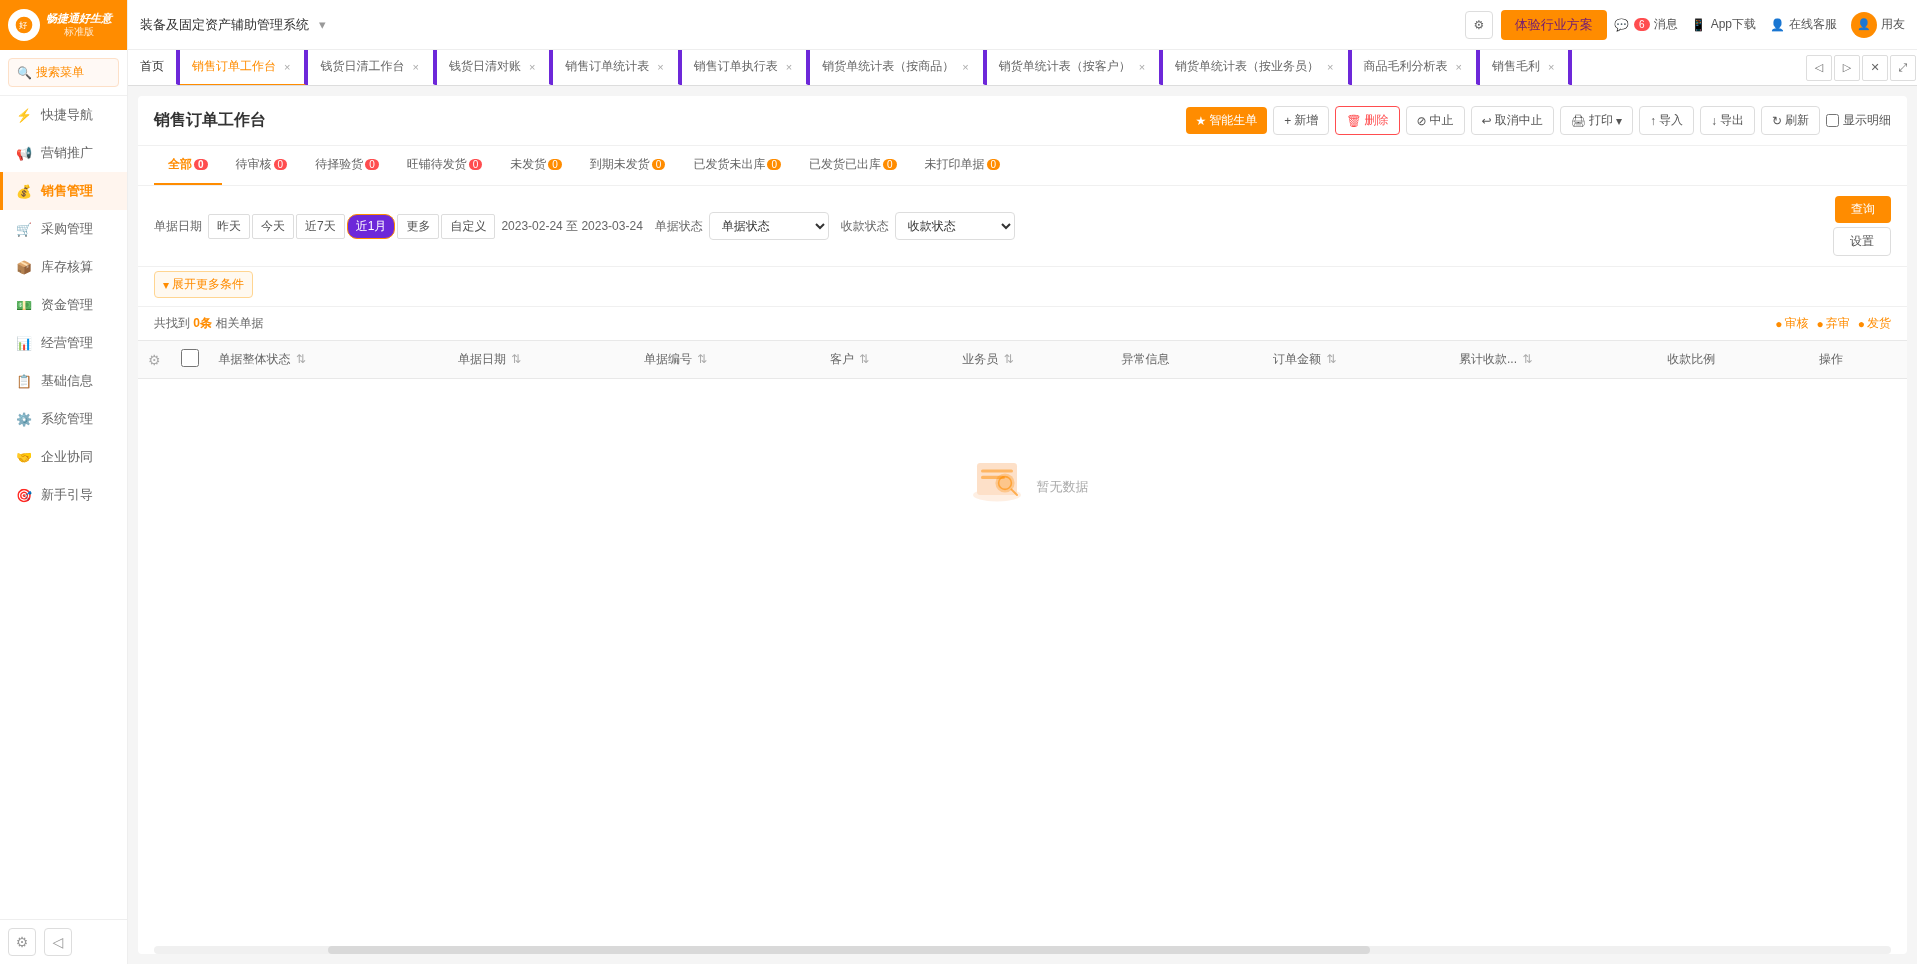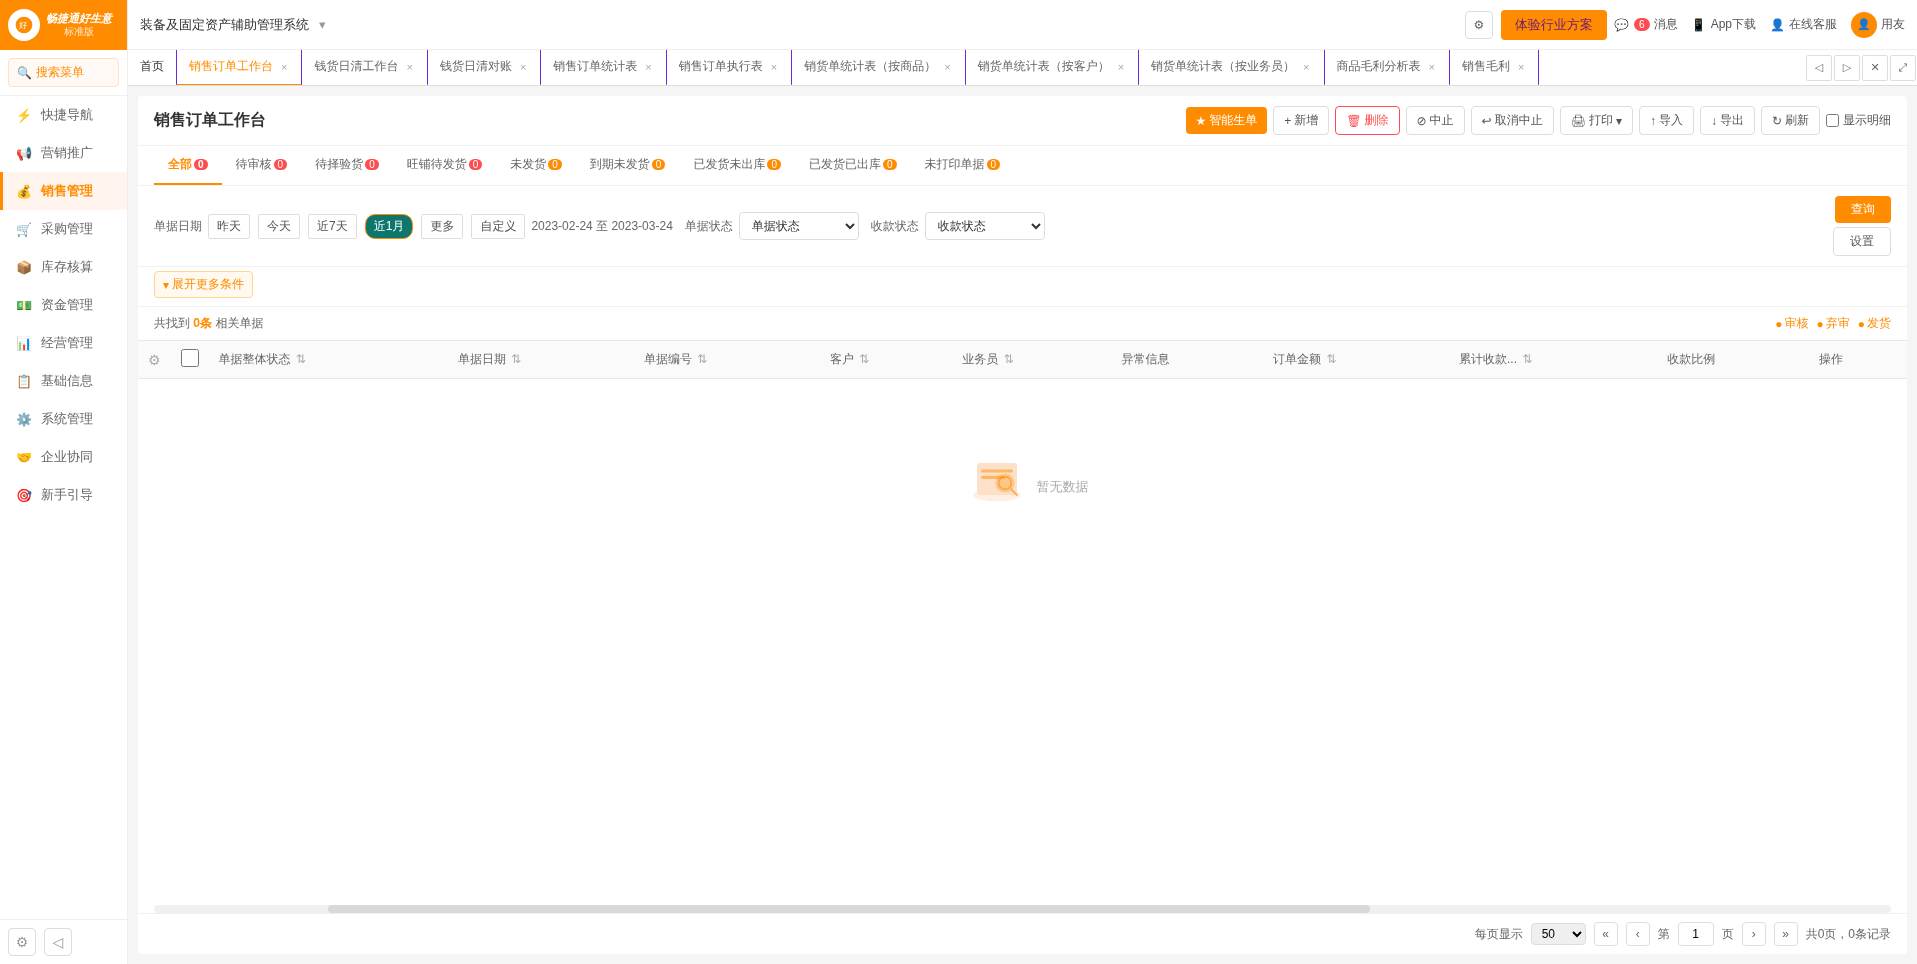--- a/index.html
+++ b/index.html
@@ -30,21 +30,21 @@
     .topbar-dropdown-icon { color: #999; cursor: pointer; }
     .topbar-gear { width: 28px; height: 28px; border: 1px solid #ddd; border-radius: 4px; display: flex; align-items: center; justify-content: center; cursor: pointer; color: #666; }
     .topbar-industry-btn { background: #ff8c00; color: #701a75; border: none; border-radius: 4px; padding: 6px 14px; font-size: 13px; cursor: pointer; white-space: nowrap; }
     .topbar-right { display: flex; align-items: center; gap: 14px; margin-left: auto; }
     .topbar-right-item { display: flex; align-items: center; gap: 4px; cursor: pointer; color: #555; font-size: 12px; }
     .topbar-badge { background: #ff4d4f; color: #fff; border-radius: 10px; padding: 1px 5px; font-size: 10px; min-width: 16px; text-align: center; }
     .topbar-avatar { width: 26px; height: 26px; background: #ff8c00; border-radius: 50%; display: flex; align-items: center; justify-content: center; color: #fff; font-size: 11px; }
 
     
     .tabbar { background: #fff; border-bottom: 1px solid #ddd; display: flex; align-items: center; height: 36px; overflow: hidden; }
-    .tab-item { padding: 0 12px; height: 36px; display: flex; align-items: center; gap: 4px; cursor: pointer; font-size: 12px; color: #666; border-right: 1px solid #6d28d9; white-space: nowrap; border-bottom: 2px solid transparent; }
+    .tab-item { padding: 0 12px; height: 36px; display: flex; align-items: center; gap: 4px; cursor: pointer; font-size: 12px; color: #666; border-right: 4px solid #6d28d9; white-space: nowrap; border-bottom: 2px solid transparent; }
     .tab-item.active { color: #ff8c00; border-bottom: 2px solid #ff8c00; background: #fff; }
     .tab-item.home { color: #333; }
     .tab-close { color: #aaa; font-size: 11px; margin-left: 2px; padding: 1px 2px; border-radius: 2px; }
     .tab-nav-btns { display: flex; align-items: center; margin-left: auto; }
     .tab-nav-btn { width: 26px; height: 26px; display: flex; align-items: center; justify-content: center; cursor: pointer; color: #666; border: 1px solid #ddd; margin: 0 1px; border-radius: 2px; font-size: 11px; }
 
     
     .page-content { flex: 1; background: #f5f5f5; padding: 0; overflow: hidden; display: flex; flex-direction: column; }
 
     
@@ -63,23 +63,23 @@
     .sub-tabs { display: flex; align-items: center; padding: 0 16px; border-bottom: 1px solid #f0f0f0; background: #fff; gap: 0; }
     .sub-tab { padding: 10px 14px; font-size: 12px; color: #666; cursor: pointer; border-bottom: 2px solid transparent; white-space: nowrap; }
     .sub-tab.active { color: #ff8c00; border-bottom-color: #ff8c00; font-weight: bold; }
     .sub-tab-badge { background: #ff4d4f; color: #fff; border-radius: 10px; font-size: 10px; padding: 0 4px; margin-left: 2px; }
     .sub-tab-badge.orange { background: #ff8c00; }
 
     
     .filter-row { padding: 10px 16px; display: flex; align-items: center; gap: 12px; flex-wrap: wrap; border-bottom: 1px solid #f0f0f0; }
     .filter-group { display: flex; align-items: center; gap: 6px; }
     .filter-label { color: #666; font-size: 12px; white-space: nowrap; }
-    .filter-date-btns { display: flex; align-items: center; gap: 8px; }
+    .filter-date-btns { display: flex; align-items: center; gap: 2px; }
     .filter-date-btn { padding: 3px 8px; border: 1px solid #ddd; border-radius: 2px; background: #fff; color: #555; font-size: 12px; cursor: pointer; }
-    .filter-date-btn.active { background: #0f766e; color: #fff; border-color: #ff8c00; border-radius: 10px; }
+    .filter-date-btn.active { background: #6d28d9; color: #fff; border-color: #ff8c00; border-radius: 10px; }
     .filter-date-range { color: #666; font-size: 12px; }
     .filter-select { border: 1px solid #ddd; border-radius: 4px; padding: 4px 8px; font-size: 12px; color: #333; background: #fff; cursor: pointer; min-width: 120px; height: 28px; }
     .filter-actions { margin-left: auto; display: flex; flex-direction: column; gap: 4px; align-items: flex-end; }
     .btn-query { background: #ff8c00; color: #fff; border: none; border-radius: 4px; padding: 5px 16px; font-size: 12px; cursor: pointer; }
     .btn-setting { background: #fff; border: 1px solid #ddd; color: #555; border-radius: 4px; padding: 5px 16px; font-size: 12px; cursor: pointer; }
     .expand-btn { display: flex; align-items: center; gap: 3px; color: #ff8c00; font-size: 12px; cursor: pointer; padding: 4px 8px; border: 1px solid #ffd591; border-radius: 4px; background: #fff9f0; width: fit-content; }
 
     
     .table-toolbar { padding: 8px 16px; display: flex; align-items: center; justify-content: space-between; text-align: center; }
     .table-toolbar-left { font-size: 12px; color: #666; }
@@ -459,32 +459,16 @@
             </svg>
           </div>
           <span class="empty-text">暂无数据</span>
         </div>
       </div>
 
       <div class="scrollbar-track">
         <div class="scrollbar-thumb"></div>
       </div>
 
-      <div class="pagination-bar">
-        <span>每页显示</span>
-        <select class="pagination-select">
-          <option>50</option>
-          <option>100</option>
-          <option>200</option>
-        </select>
-        <button class="pagination-btn">«</button>
-        <button class="pagination-btn">‹</button>
-        <span>第</span>
-        <input type="text" class="pagination-input" value="1" style="">
-        <span>页</span>
-        <button class="pagination-btn">›</button>
-        <button class="pagination-btn">»</button>
-        <span>共0页，0条记录</span>
-      </div>
 
     </div>
   </div>
 </div>
 
 </body></html>

